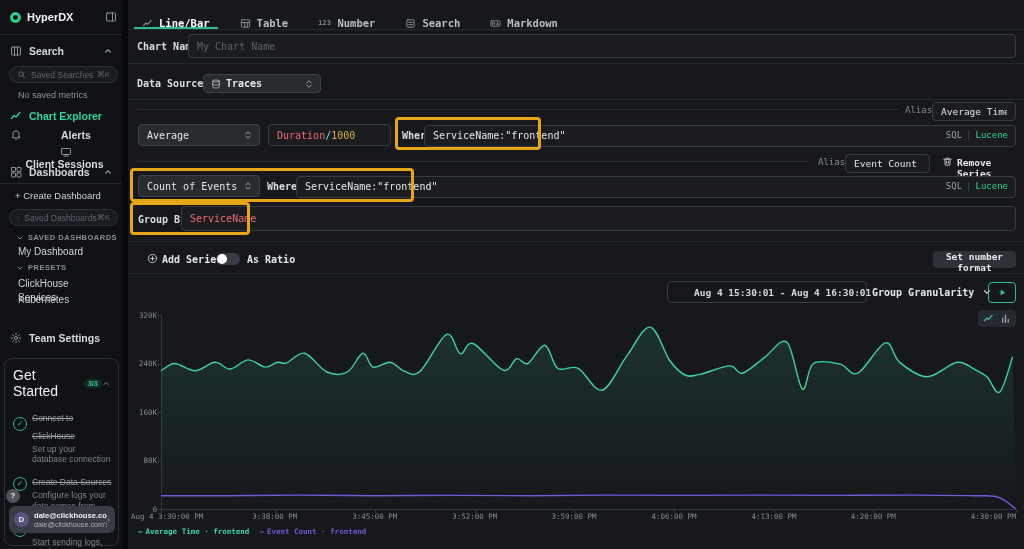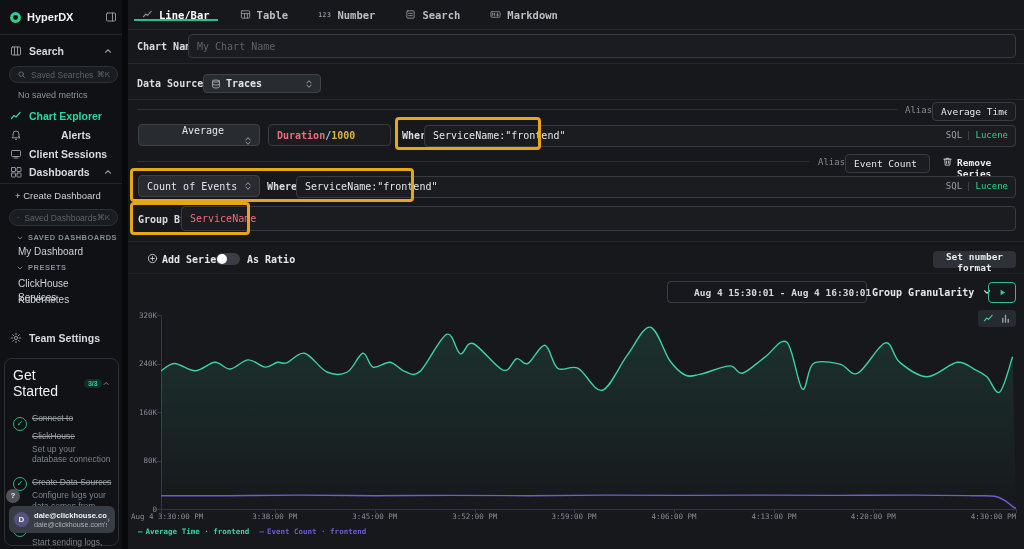--- a/index.html
+++ b/index.html
@@ -39,21 +39,21 @@
   .avatar { flex:0 0 15px; width:15px; height:15px; border-radius:50%; background:#55527e; color:#eceef0; font-size:8px; font-weight:bold; text-align:center; line-height:15px; margin-left:5px; }
   .user-texts { margin-left:5px; overflow:hidden; }
   .user-email { font-size:7.6px; font-weight:bold; color:#f0f2f4; white-space:nowrap; }
   .user-sub { font-size:7.2px; color:#aeb3b9; white-space:nowrap; }
   .user-chev { margin-left:auto; margin-right:5px; color:#9aa0a6; font-size:9px; }
 
   
   #main { position:relative; width:896px; height:549px; background:#17181c; margin-left:6px; font-family:"DejaVu Sans Mono", monospace; }
   .m-abs { position:absolute; }
   .m-divider { position:absolute; left:0; width:896px; height:1px; background:#25282d; }
-  #tabbar { position:absolute; left:0; top:0; width:896px; height:30px; border-bottom:1px solid #25282d; display:flex; align-items:center; padding-left:10px; }
+  #tabbar { position:absolute; left:0; top:0; width:896px; height:30px; border-bottom:1px solid #25282d; display:flex; align-items:flex-end; padding-left:10px; }
   .tab { display:flex; align-items:center; gap:6px; padding:0 4px; margin-right:22px; font-size:10.5px; font-weight:bold; color:#b9bec3; cursor:pointer; position:relative; }
   .tab .ico { width:11px; height:11px; color:#8f959b; }
   .tab.active { color:#ffffff; }
   .tab.active::after { content:""; position:absolute; left:-4px; right:-4px; bottom:0; height:2px; background:#2dbd8d; }
   .num-ico { font-size:6.5px; font-weight:bold; color:#8f959b; letter-spacing:.5px; }
   .flabel { font-size:10px; font-weight:bold; color:#d9dcdf; white-space:nowrap; }
   .tinput { background:#1a1c20; border:1px solid #383c42; border-radius:4px; color:#e3e6e9; font-family:"DejaVu Sans Mono", monospace; font-size:10px; padding:0 8px; outline:none; width:100%; height:100%; }
   .tinput::placeholder { color:#5d636a; }
   .box { position:absolute; background:#1a1c20; border:1px solid #383c42; border-radius:4px; display:flex; align-items:center; }
   .selectbox { background:#282b30; border:1px solid #3e4248; border-radius:4px; display:flex; align-items:center; position:absolute; cursor:pointer; }
@@ -140,21 +140,21 @@
     </div>
     <div class="nav-row" style="top:127px;gap:32px;">
       <span class="ico">
           <svg viewBox="0 0 24 24" fill="none" stroke="currentColor" stroke-width="2" stroke-linecap="round" stroke-linejoin="round">
             <path d="M18 15v-5a6 6 0 0 0-12 0v5l-1.8 2.6h15.6L18 15z"></path>
             <path d="M10.5 20.5a1.8 1.8 0 0 0 3 0"></path>
           </svg>
         </span>
       <span class="lbl">Alerts</span>
     </div>
-    <div class="nav-row" style="top:146px;">
+    <div class="nav-row" style="top:146px;flex-direction:column;">
       <span class="ico">
           <svg viewBox="0 0 24 24" fill="none" stroke="currentColor" stroke-width="2" stroke-linecap="round" stroke-linejoin="round">
             <rect x="3" y="5" width="18" height="12" rx="1.5"></rect>
             <path d="M8 20h8"></path>
           </svg>
         </span>
       <span class="lbl">Client Sessions</span>
     </div>
     <div class="nav-row" style="top:164px;">
       <span class="ico">
@@ -332,29 +332,29 @@
         </span>
     </div>
     <div class="m-divider" style="top:99px;"></div>
 
     <div class="m-abs" style="left:9px; top:109px; width:761px; height:1px; background:#2b2e33;"></div>
     <div class="m-abs" style="left:777px; top:105px; font-size:9px; color:#868c93;">Alias</div>
     <div class="m-abs" style="left:804px; top:100px; width:84px; height:19px;">
       <input class="tinput" style="font-size: 9.5px;" value="Average Time">
     </div>
 
-    <div class="selectbox" style="left:10px; top:124px; width:122px; height:22px;flex-direction:column;">
+    <div class="selectbox" style="left:10px; top:124px; width:122px; height:22px;">
       <span class="val">Average</span>
       <span class="updn">
           <svg viewBox="0 0 24 24" fill="none" stroke="currentColor" stroke-width="2.4" stroke-linecap="round" stroke-linejoin="round">
             <path d="M7 9.5L12 4l5 5.5M7 14.5L12 20l5-5.5"></path>
           </svg>
         </span>
     </div>
-    <div class="box" style="left:140px; top:124px; width:123px; height:22px; padding-left:8px;font-weight:bold;">
+    <div class="box" style="left:140px; top:124px; width:123px; height:22px; padding-left:8px;">
       <span class="code">
         <span style="color: rgb(240, 106, 123);">Duration</span><span style="color: rgb(127, 216, 232);">/</span><span style="color: rgb(217, 178, 63);">1000</span>
       </span>
     </div>
     <div class="m-abs flabel" style="left:274px; top:130px;">Where</div>
     <div class="m-abs" style="left:296px; top:124px; width:592px; height:22px;">
       <input class="tinput" value="ServiceName:&quot;frontend&quot;" style="">
       <span class="langs">
         <span class="sql">SQL</span>
         <span class="sep">|</span>

